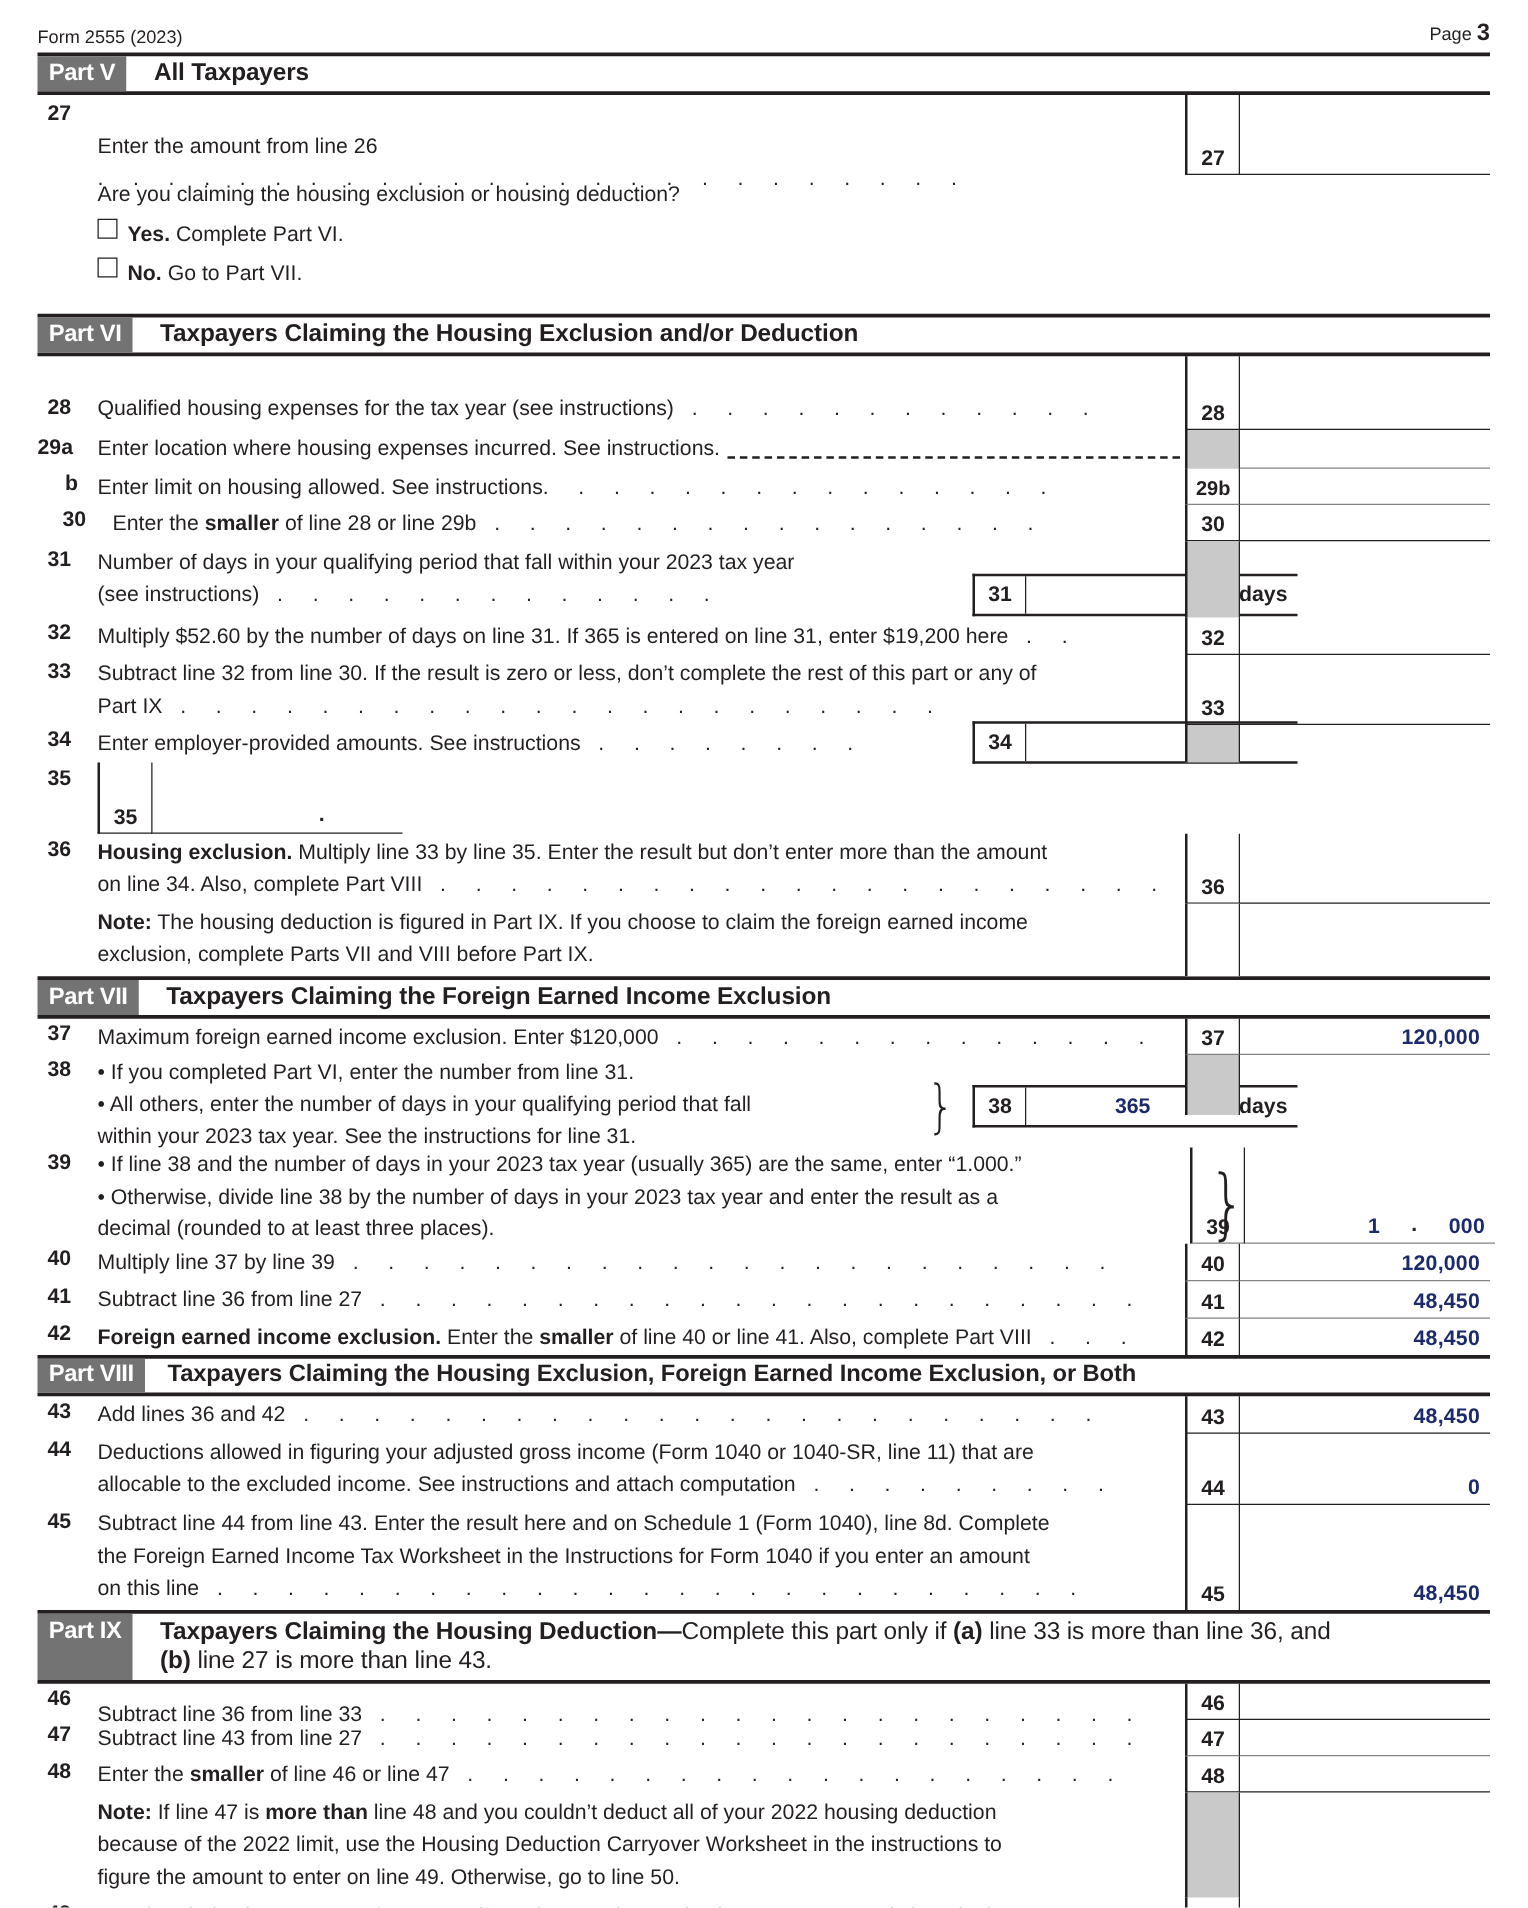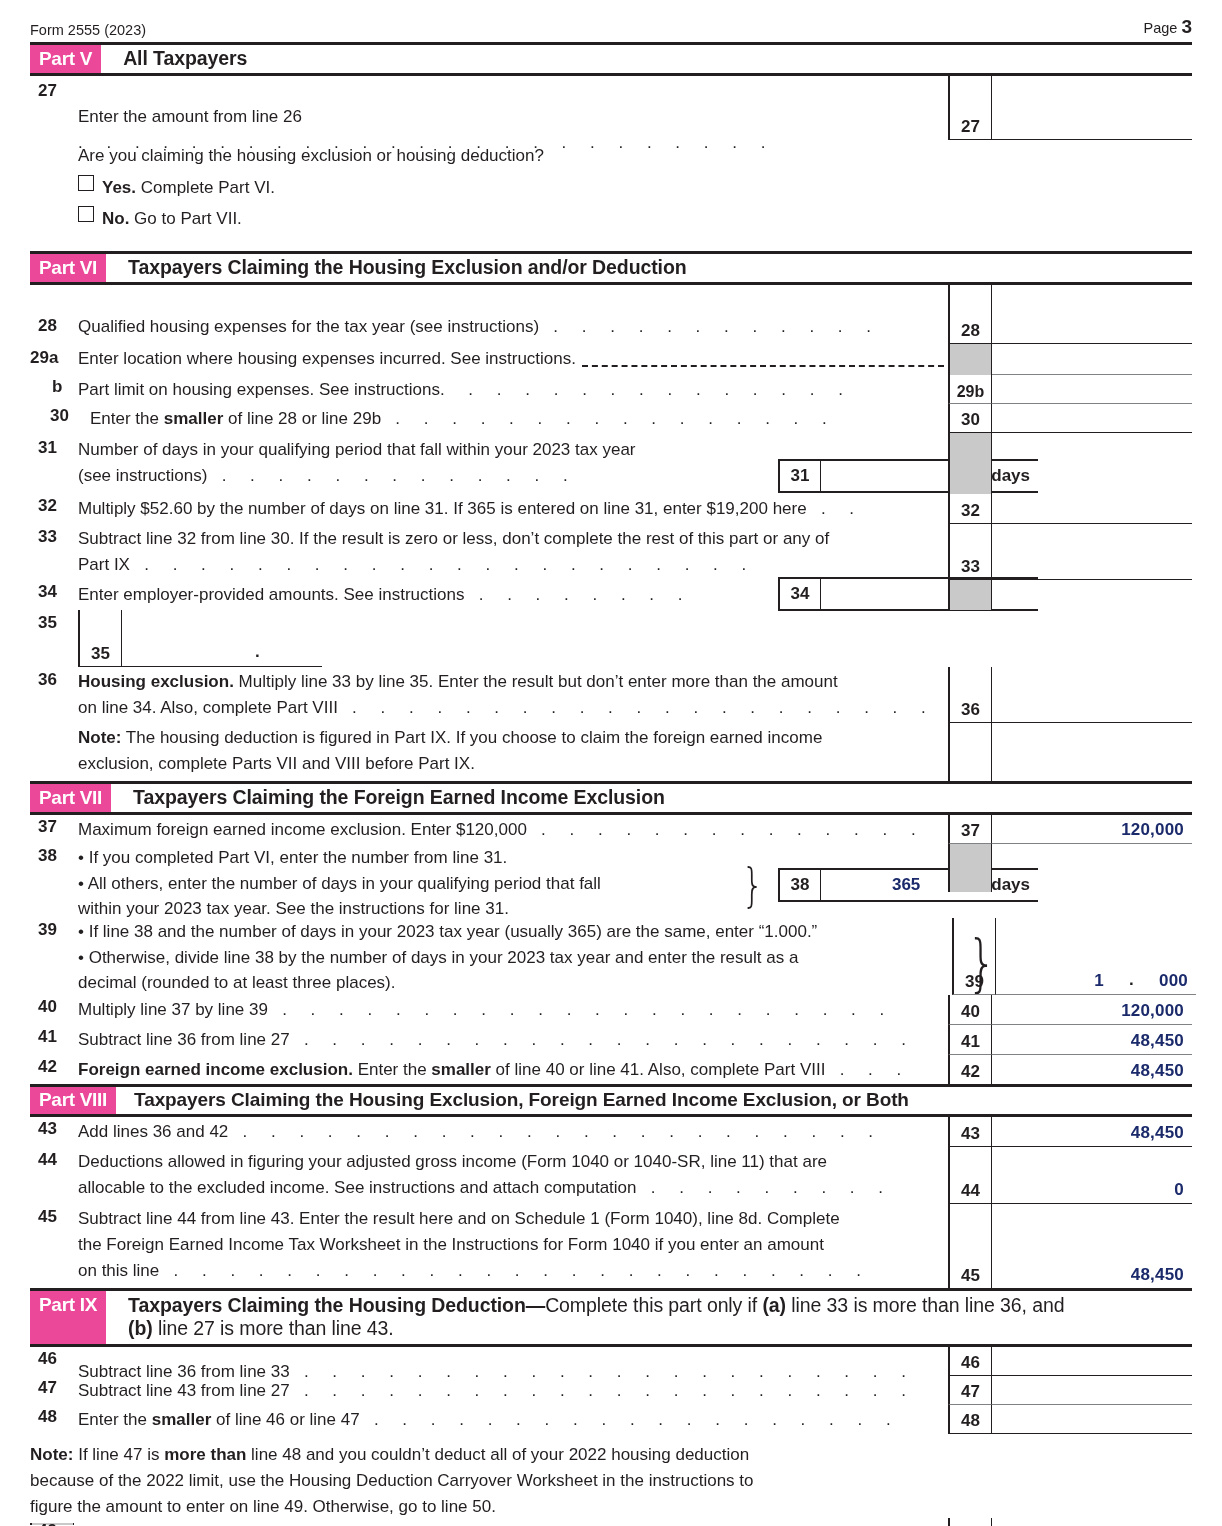--- a/index.html
+++ b/index.html
@@ -32,21 +32,21 @@
 
   
   .part-bar{
     display:flex;
     align-items:stretch;
     border-top:3px solid #231f20;
     border-bottom:3px solid #231f20;
     background:#fff;
   }
   .part-tag{
-    background:#ec4899;
+    background:#737373;
     color:#fff;
     font-weight:bold;
     font-size:19px;
     padding:2px 9px 3px 9px;
     line-height:1.12;
     letter-spacing:-0.3px;
     white-space:nowrap;
     display:flex;
     align-items:center;
   }
@@ -269,21 +269,21 @@
         <span>Enter location where housing expenses incurred. See instructions.</span>
         <span class="dotline"></span>
       </div>
       <div class="colA shade"></div>
       <div class="colB cellborder-bot-thin"></div>
     </div>
 
     <div class="row" style="height:29px;">
       <div class="num sub" style="padding-top:2px;padding-left:22px;">b</div>
       <div class="txt" style="padding-top:2px;">
-        <span>Part limit on housing expenses. See instructions</span><span class="dots">. . . . . . . . . . . . . . .</span>
+        <span>Enter limit on housing allowed. See instructions</span><span class="dots">. . . . . . . . . . . . . . .</span>
       </div>
       <div class="colA cellborder-bot-thin" style="font-size:16px;">29b</div>
       <div class="colB cellborder-bot-thin"></div>
     </div>
 
     <div class="row" style="height:29px;margin-left:12px;">
       <div class="num" style="padding-top:2px;">30</div>
       <div class="txt" style="padding-top:2px;">
         <span>Enter the </span><b>smaller</b><span> of line 28 or line 29b</span><span class="dots"> . . . . . . . . . . . . . . . .</span>
       </div>
@@ -532,21 +532,21 @@
 
     <div class="row" style="height:29px;">
       <div class="num" style="padding-top:2px;">48</div>
       <div class="txt" style="padding-top:2px;">
         <span>Enter the </span><b>smaller</b><span> of line 46 or line 47</span><span class="dots"> . . . . . . . . . . . . . . . . . . .</span>
       </div>
       <div class="colA cellborder-bot">48</div>
       <div class="colB cellborder-bot"></div>
     </div>
 
-    <div class="row" style="height:84px;flex-direction:column;">
+    <div class="row" style="height:84px;">
       <div class="num blank"></div>
       <div class="txt justify" style="padding-top:3px;">
         <div>
           <b>Note:</b><span> If line 47 is </span><b>more than</b><span> line 48 and you couldn’t deduct all of your 2022 housing deduction</span>
         </div>
         <div>because of the 2022 limit, use the Housing Deduction Carryover Worksheet in the instructions to</div>
         <div>figure the amount to enter on line 49. Otherwise, go to line 50.</div>
       </div>
       <div class="colA shade"></div>
       <div class="colB"></div>

